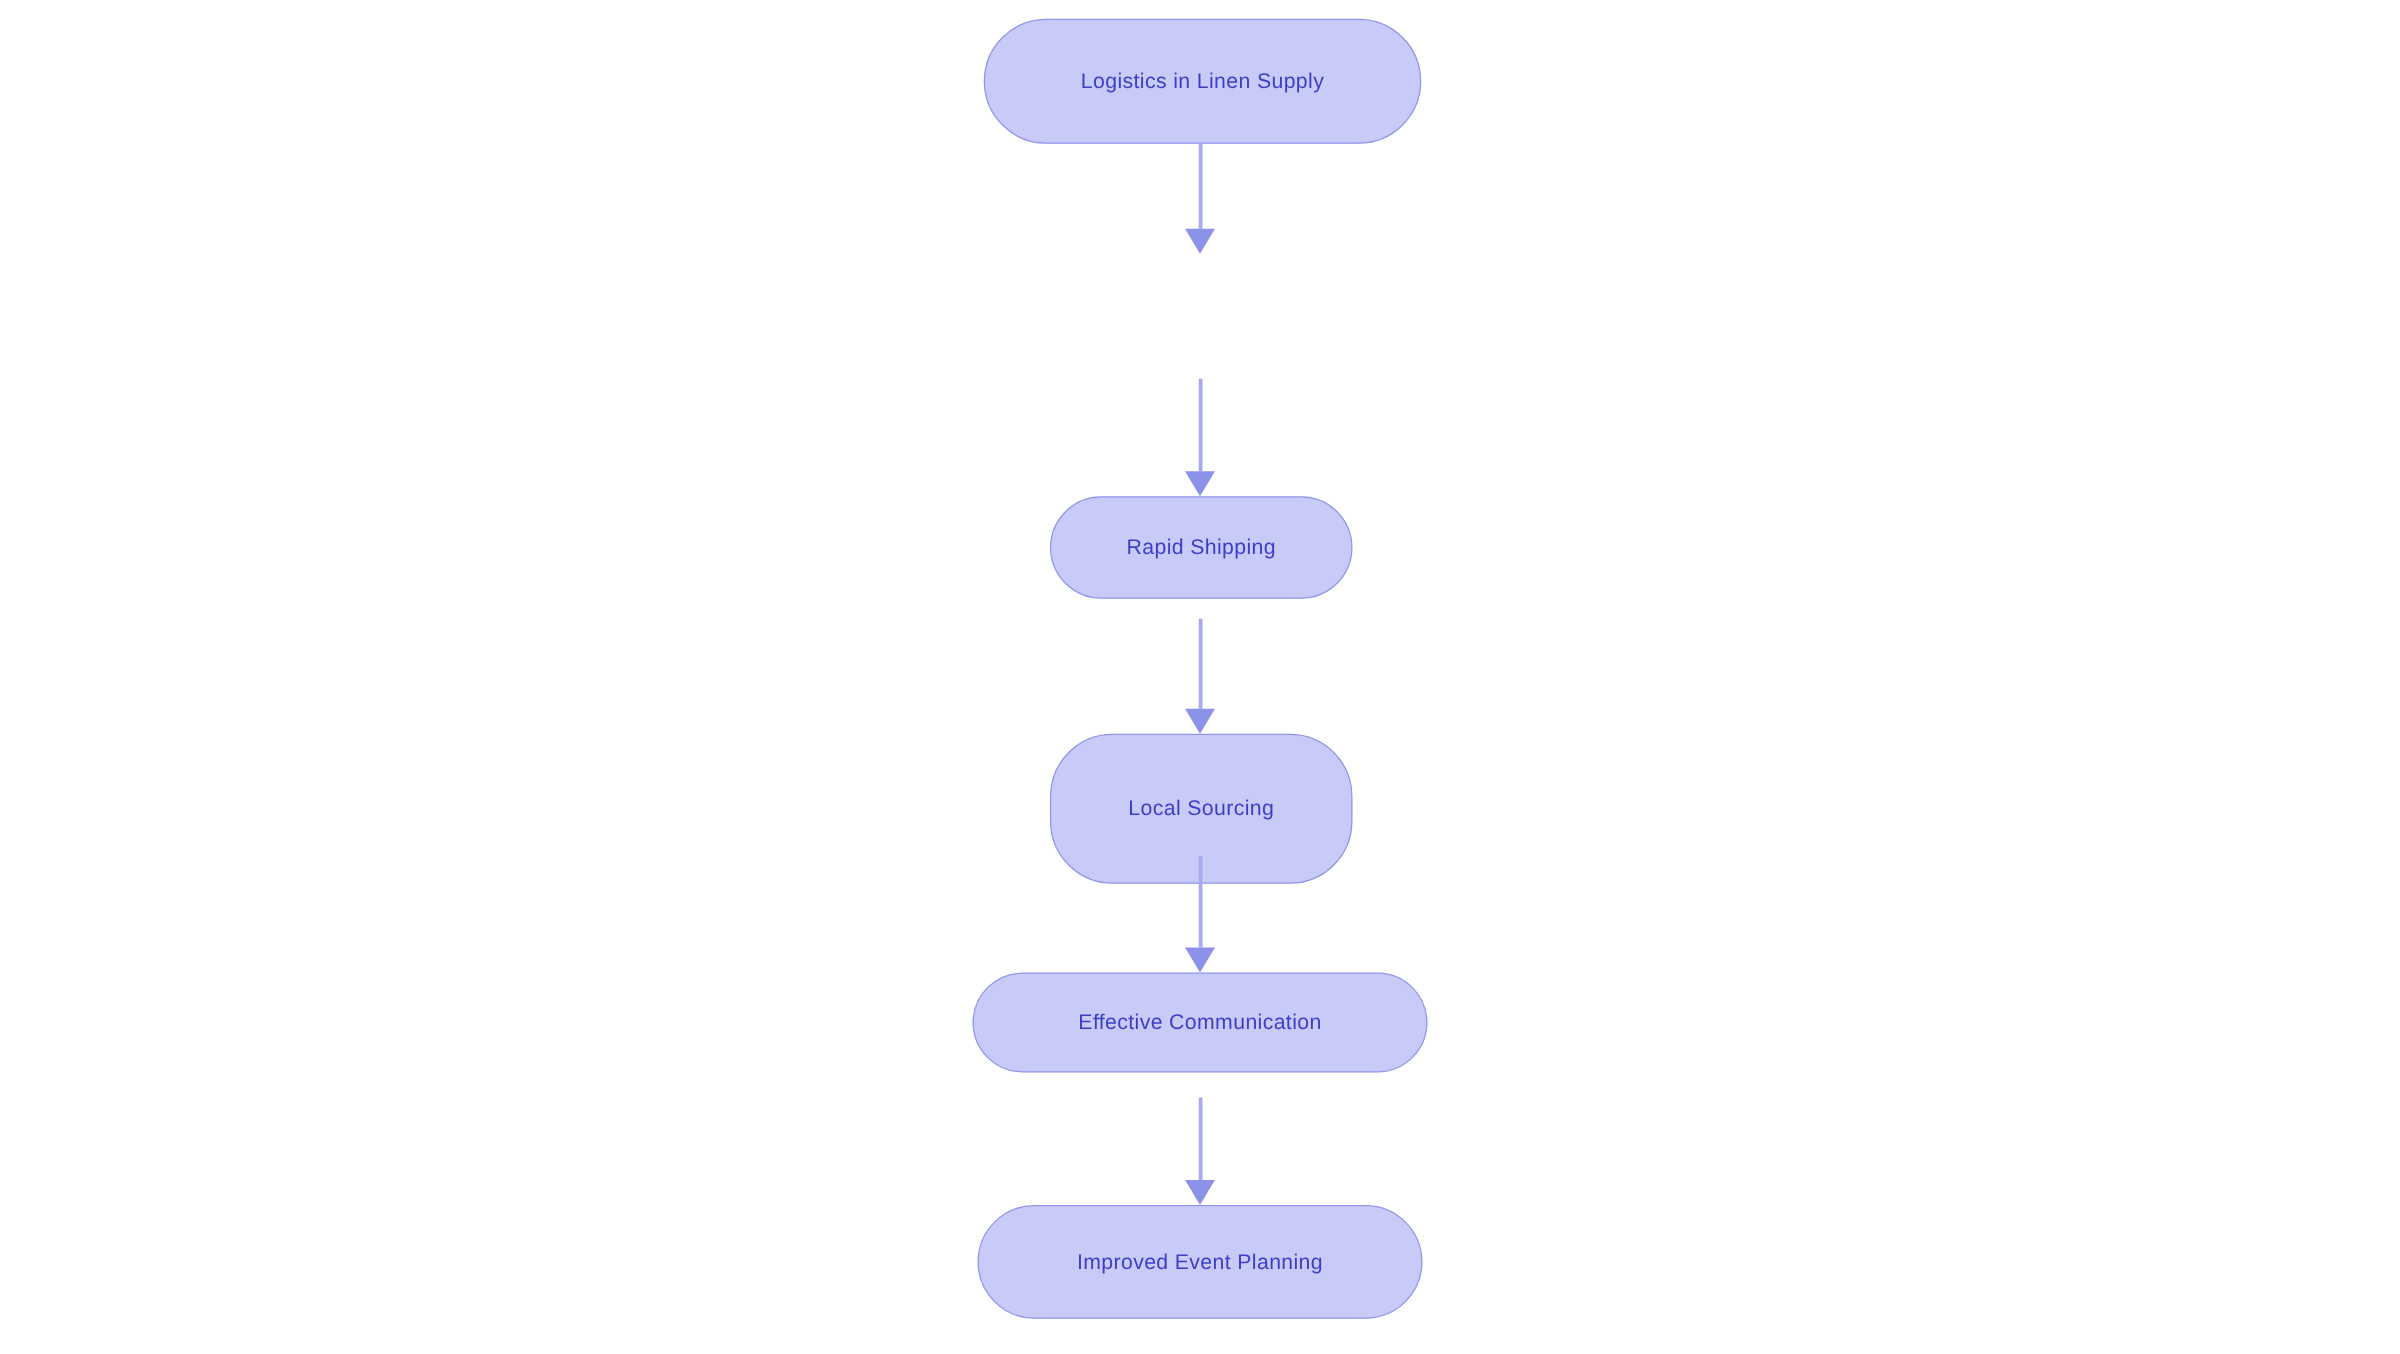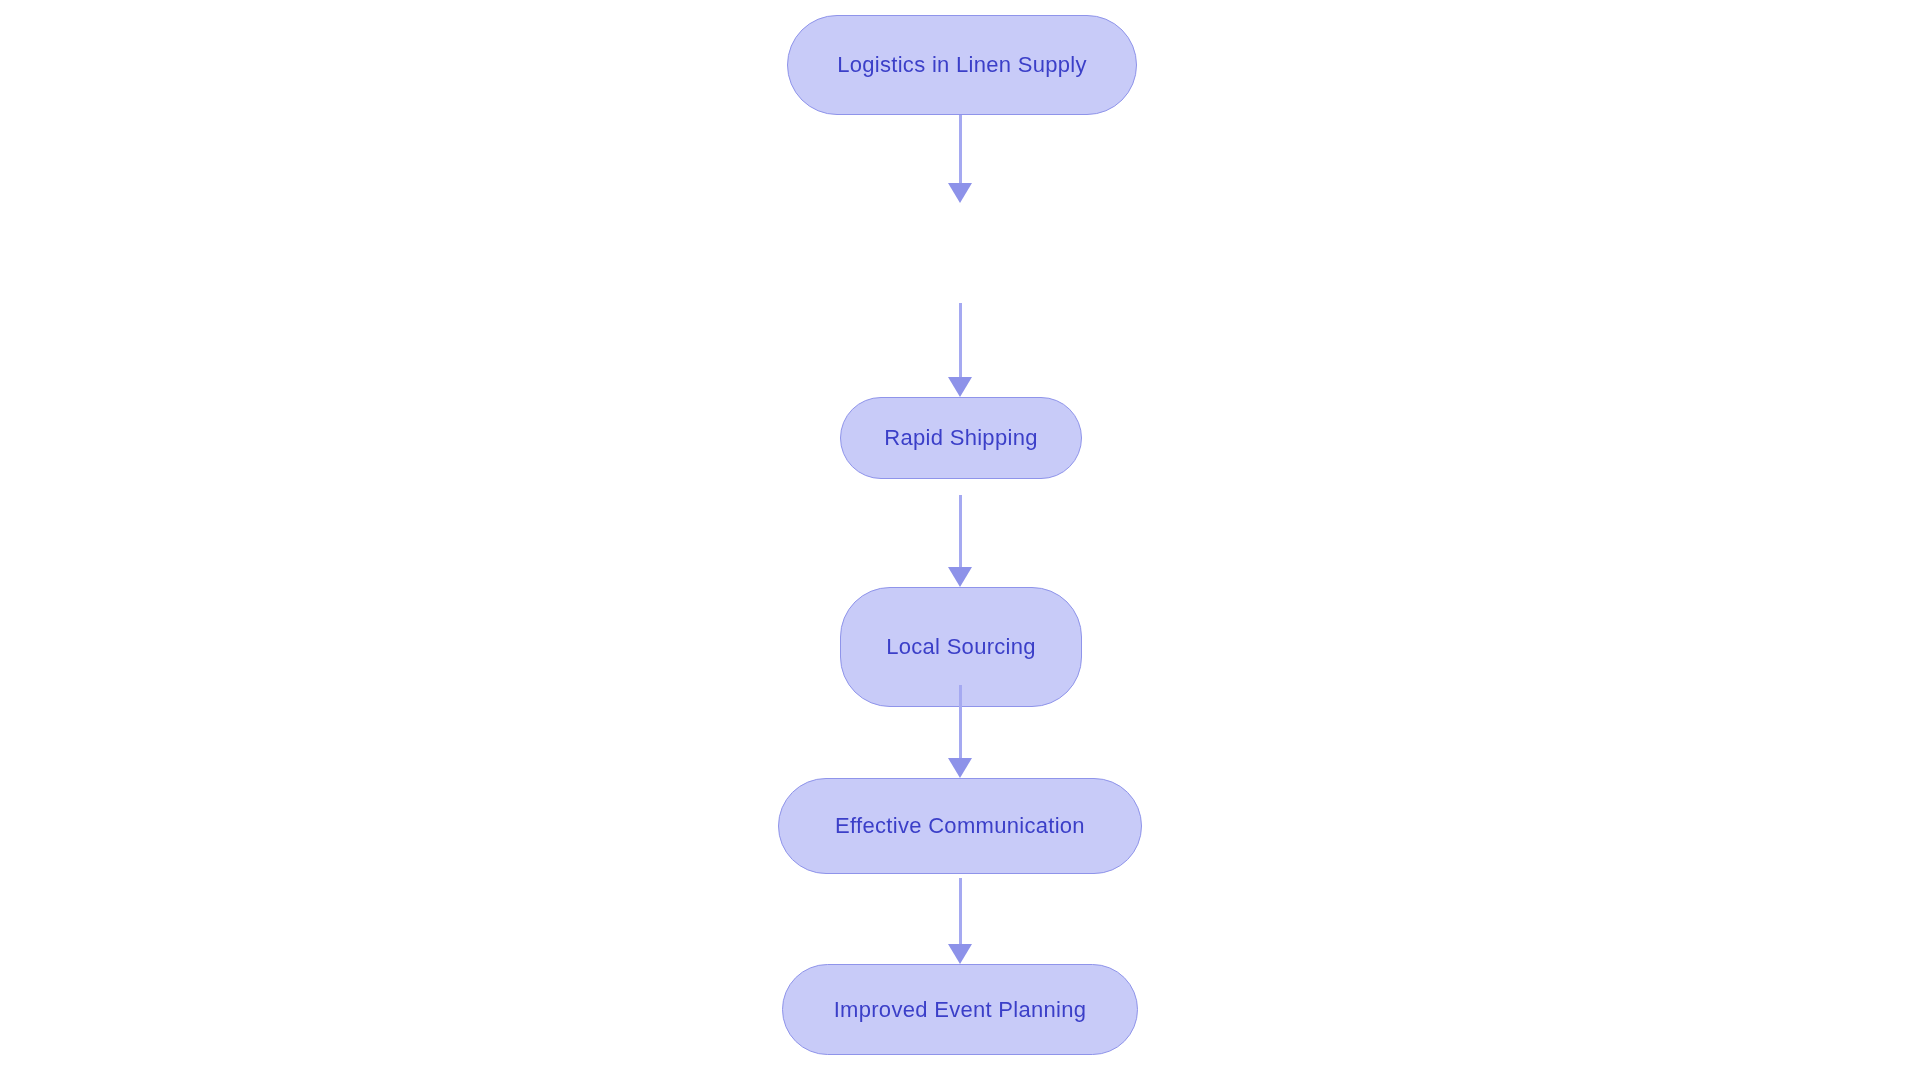--- a/index.html
+++ b/index.html
@@ -18,21 +18,21 @@
     position:absolute;
     background:var(--node-fill);
     border:1.5px solid var(--node-border);
     border-radius:50px;
     display:flex;
     align-items:center;
     justify-content:center;
   }
   .node-label{
     color:var(--node-text);
-    font-size:22px;
+    font-size:17px;
     letter-spacing:.3px;
     white-space:nowrap;
     text-align:center;
   }
   .arrow{
     position:absolute;
     width:24px;
     display:flex;
     flex-direction:column;
     align-items:center;
@@ -80,21 +80,21 @@
 
   <div class="node" style="left:840px;top:587px;width:242px;height:120px;">
     <span class="node-label">Local Sourcing</span>
   </div>
 
   <div class="arrow" style="left:948px;top:685px;height:93px;">
     <div class="arrow-line"></div>
     <div class="arrow-head"></div>
   </div>
 
-  <div class="node" style="left:778px;top:778px;width:364px;height:96px;">
+  <div class="node" style="left:778px;top:778px;width:364px;height:80px;">
     <span class="node-label">Effective Communication</span>
   </div>
 
   <div class="arrow" style="left:948px;top:878px;height:86px;">
     <div class="arrow-line"></div>
     <div class="arrow-head"></div>
   </div>
 
   <div class="node" style="left:782px;top:964px;width:356px;height:91px;">
     <span class="node-label">Improved Event Planning</span>

